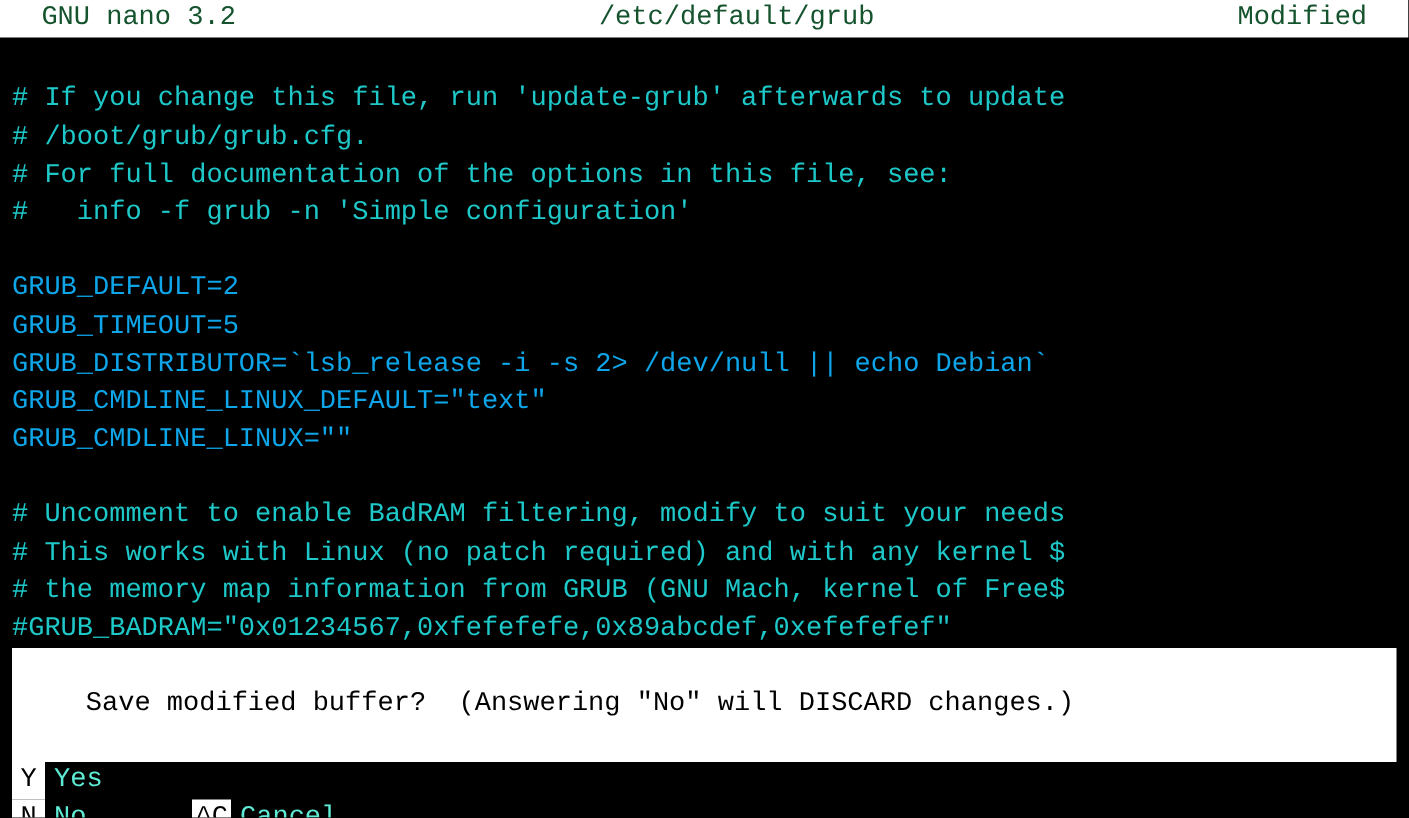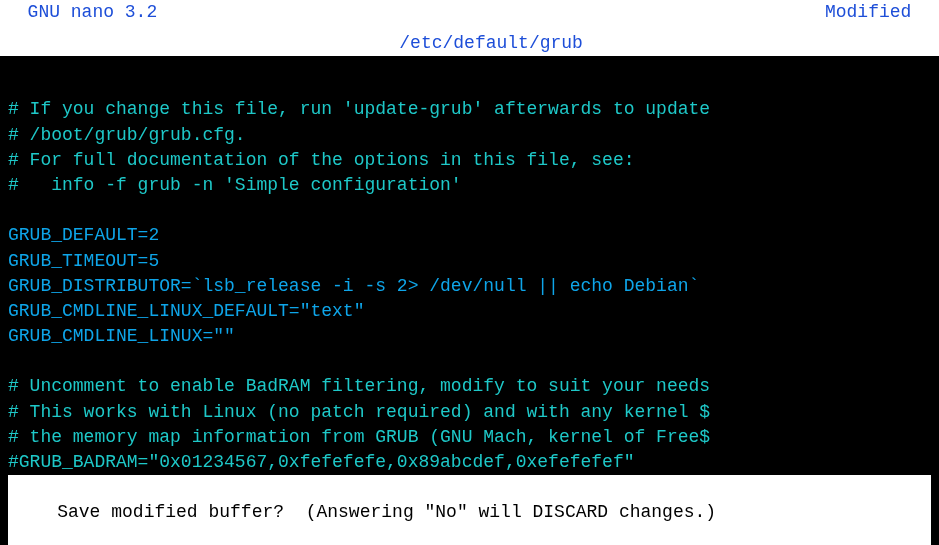--- a/index.html
+++ b/index.html
@@ -14,33 +14,32 @@
     padding: 0;
   }
   .terminal {
     width: 100%;
     height: 100%;
     background: #000;
     color: #fff;
   }
   .titlebar {
     background: #fff;
-    color: #1d4ed8;
+    color: #14532d;
     display: flex;
     padding: 0 6px;
     white-space: pre;
     font-weight: normal;
   }
   .titlebar .left { flex: 0 0 auto; padding-right: 20px; }
-  .titlebar .center { flex: 1 1 auto; text-align: center; margin-top: 31px; }
+  .titlebar .center { flex: 1 1 auto; text-align: center; }
   .titlebar .right { flex: 0 0 auto; padding-left: 20px; text-align: center; }
   .content {
     padding: 4px 8px 0 8px;
     white-space: pre;
-    margin-top: 12px;
   }
   .comment { color: #1ec8c8; }
   .code { color: #0ea5e9; }
   .blank { height: 1.4em; }
   .prompt-line {
     background: #fff;
     color: #000;
     padding: 0 6px;
     white-space: pre;
     margin: 0 8px;

